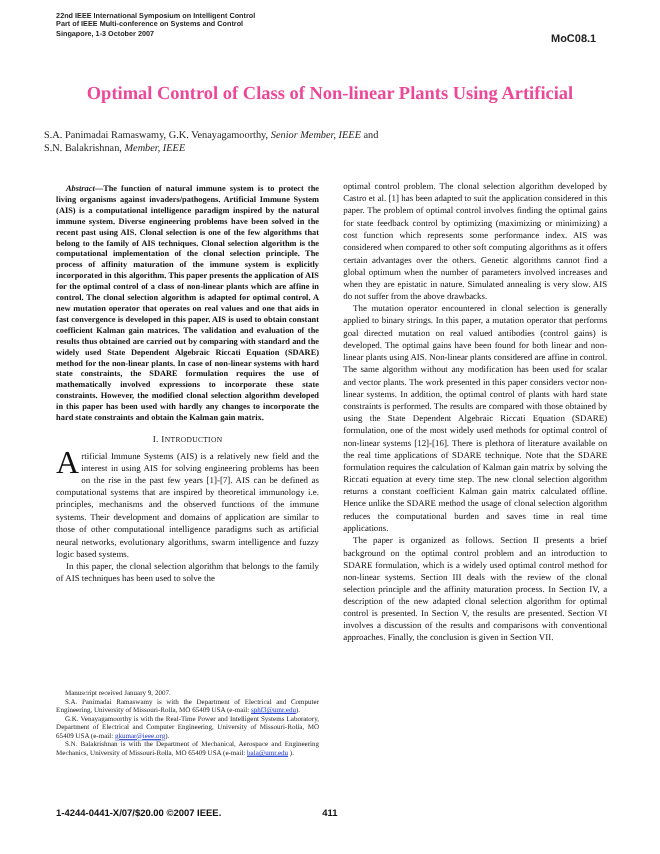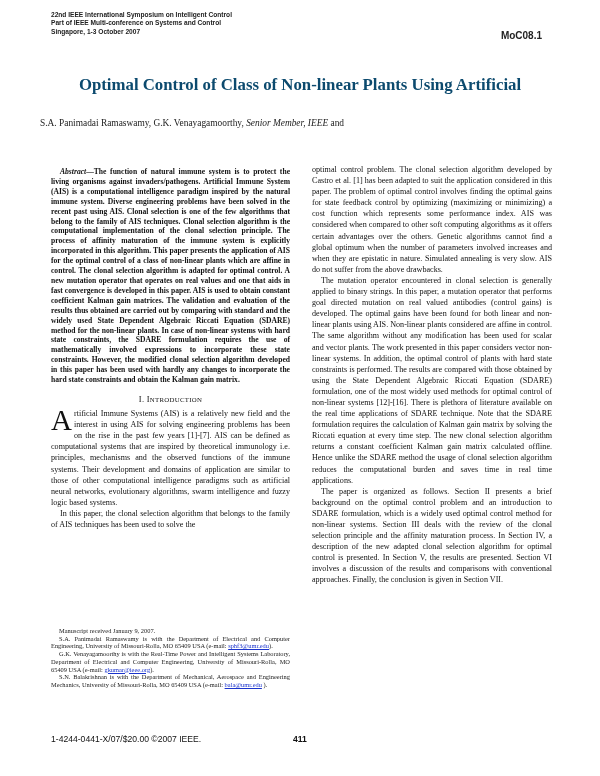--- a/index.html
+++ b/index.html
@@ -1,55 +1,56 @@
 <!DOCTYPE html>
 <html><head>
   <meta charset="utf-8">
   <style>
     html, body { margin: 0; padding: 0; background: #ffffff; }
     body { width: 600px; height: 776px; position: relative; overflow: hidden; color: #111; }
     .hdr { position: absolute; top: 11px; left: 51px; font-family: "Liberation Sans", sans-serif; font-weight: bold; font-size: 6.6px; line-height: 8.4px; color: #222; }
     .hdr div { white-space: nowrap; }
     .code { position: absolute; top: 30px; right: 58px; font-family: "Liberation Sans", sans-serif; font-weight: bold; font-size: 10px; color: #222; }
-    .title { position: absolute; top: 75px; left: 40px; width: 520px; text-align: center; font-family: "Liberation Serif", serif; font-weight: bold; font-size: 16.8px; line-height: 20px; color: #0c4a6e; }
+    .title { position: absolute; top: 75px; left: 40px; width: 520px; text-align: center; font-family: "Liberation Serif", serif; font-weight: bold; font-size: 16.8px; line-height: 20px; color: #ec4899; }
     .authors { position: absolute; top: 118px; left: 40px; width: 520px; text-align: left; font-family: "Liberation Serif", serif; font-size: 9.4px; line-height: 11.5px; color: #222; }
     .authors i { font-style: italic; }
     .col { position: absolute; font-family: "Liberation Serif", serif; font-size: 8.1px; line-height: 11.1px; text-align: justify; color: #111; }
     .left { top: 167px; left: 51px; width: 239px; }
     .right { top: 164px; left: 312px; width: 240px; }
     .abstract { font-weight: bold; font-size: 7.6px; line-height: 9.9px; text-indent: 9px; }
     .abstract i { }
     .section-head { text-align: center; font-size: 8.4px; margin: 9px 0 3px 0; letter-spacing: 0.3px; }
     .section-head .sc { font-size: 6.8px; }
     .dropcap-para { text-indent: 0; }
     .dropcap { float: left; font-size: 29px; line-height: 22px; margin: 1px 2px 0 0; }
     p { margin: 0; }
     .indent { text-indent: 9px; }
     .footnotes { position: absolute; top: 627px; left: 51px; width: 239px; font-family: "Liberation Serif", serif; font-size: 6.4px; line-height: 7.7px; text-align: justify; color: #222; }
     .footnotes p { text-indent: 8px; }
     .link { color: #1a33cc; text-decoration: underline; }
-    .footer-left { position: absolute; top: 734px; left: 51px; font-family: "Liberation Sans", sans-serif; font-weight: normal; font-size: 8.6px; color: #111; text-align: right; }
+    .footer-left { position: absolute; top: 734px; left: 51px; font-family: "Liberation Sans", sans-serif; font-weight: bold; font-size: 8.6px; color: #111; text-align: right; }
     .footer-page { position: absolute; top: 734px; left: 293px; font-family: "Liberation Sans", sans-serif; font-weight: bold; font-size: 8.6px; color: #111; }
   </style>
 </head>
 <body>
 
 <div class="hdr">
   <div>22nd IEEE International Symposium on Intelligent Control</div>
   <div>Part of IEEE Multi-conference on Systems and Control</div>
   <div>Singapore, 1-3 October 2007</div>
 </div>
 <div class="code">MoC08.1</div>
 
 <div class="title">
   <div>Optimal Control of Class of Non-linear Plants Using Artificial</div>
 </div>
 
 <div class="authors">
   <div><span>S.A. Panimadai Ramaswamy, G.K. Venayagamoorthy, </span><i>Senior Member, IEEE</i><span> and</span></div>
+  <div><span>S.N. Balakrishnan, </span><i>Member, IEEE</i></div>
 </div>
 
 <div class="col left">
   <p class="abstract"><i>Abstract</i><span>—The function of natural immune system is to protect the living organisms against invaders/pathogens. Artificial Immune System (AIS) is a computational intelligence paradigm inspired by the natural immune system. Diverse engineering problems have been solved in the recent past using AIS. Clonal selection is one of the few algorithms that belong to the family of AIS techniques. Clonal selection algorithm is the computational implementation of the clonal selection principle. The process of affinity maturation of the immune system is explicitly incorporated in this algorithm. This paper presents the application of AIS for the optimal control of a class of non-linear plants which are affine in control. The clonal selection algorithm is adapted for optimal control. A new mutation operator that operates on real values and one that aids in fast convergence is developed in this paper. AIS is used to obtain constant coefficient Kalman gain matrices. The validation and evaluation of the results thus obtained are carried out by comparing with standard and the widely used State Dependent Algebraic Riccati Equation (SDARE) method for the non-linear plants. In case of non-linear systems with hard state constraints, the SDARE formulation requires the use of mathematically involved expressions to incorporate these state constraints. However, the modified clonal selection algorithm developed in this paper has been used with hardly any changes to incorporate the hard state constraints and obtain the Kalman gain matrix.</span></p>
 
   <div class="section-head"><span>I. </span><span>I</span><span class="sc">NTRODUCTION</span></div>
 
   <p class="dropcap-para"><span class="dropcap">A</span><span>rtificial Immune Systems (AIS) is a relatively new field and the interest in using AIS for solving engineering problems has been on the rise in the past few years [1]-[7]. AIS can be defined as computational systems that are inspired by theoretical immunology i.e. principles, mechanisms and the observed functions of the immune systems. Their development and domains of application are similar to those of other computational intelligence paradigms such as artificial neural networks, evolutionary algorithms, swarm intelligence and fuzzy logic based systems.</span></p>
   <p class="indent">In this paper, the clonal selection algorithm that belongs to the family of AIS techniques has been used to solve the</p>
 </div>

